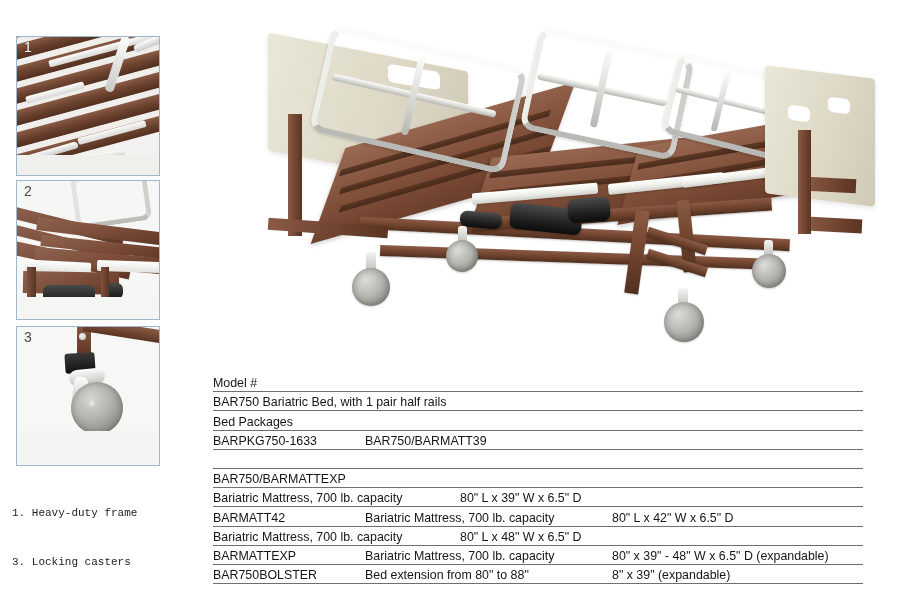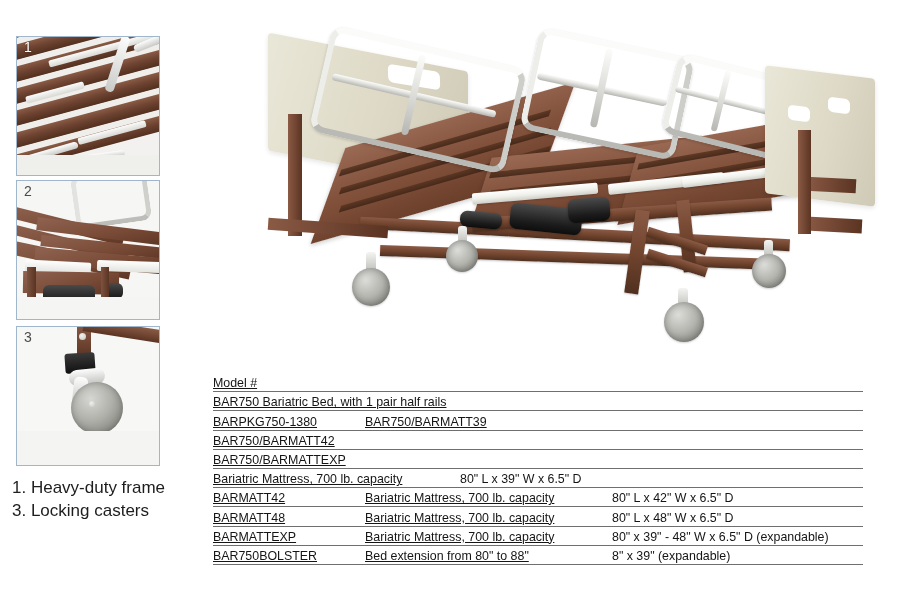--- a/index.html
+++ b/index.html
@@ -147,25 +147,26 @@
   }
 
   
   #captions {
     position: absolute;
     left: 12px;
     top: 476px;
     width: 190px;
   }
   .caption-line {
-    font-size: 17px;
+    font-size: 11px;
     line-height: 23px;
     color: #1d1d1d;
     white-space: nowrap;
-    font-family: Liberation Sans, sans-serif;
+    font-family: Liberation Mono, monospace;
+    margin-top: 26px;
   }
 
   
   #hero {
     position: absolute;
     left: 210px;
     top: 0px;
     width: 690px;
     height: 370px;
     background: #ffffff;
@@ -252,22 +253,22 @@
   .spec-row {
     display: flex;
     align-items: flex-end;
     height: 18.2px;
     border-bottom: 1px solid #6f6f6f;
     font-size: 12.4px;
     line-height: 15px;
     color: #151515;
     white-space: nowrap;
   }
-  .c1 { width: 152px; flex: none; overflow: visible; text-decoration: underline; }
-  .c2 { width: 247px; flex: none; overflow: visible; text-decoration: underline; }
+  .c1 { width: 152px; flex: none; overflow: visible; }
+  .c2 { width: 247px; flex: none; overflow: visible; }
   .c3 { flex: 1; overflow: visible; }
 </style>
 </head>
 <body>
 
 <div id="thumb-column">
 
   <div class="thumb" id="thumb-1">
     <div class="thumb-art">
       <div class="t1-bg"></div>
@@ -415,43 +416,46 @@
     <span class="c1">Model #</span>
     <span class="c2"></span>
     <span class="c3"></span>
   </div>
   <div class="spec-row">
     <span class="c1">BAR750 Bariatric Bed, with 1 pair half rails</span>
     <span class="c2"></span>
     <span class="c3"></span>
   </div>
   <div class="spec-row">
-    <span class="c1">BARPKG750-1380</span>
+    <span class="c1">Bed Packages</span>
+    <span class="c2"></span>
+    <span class="c3"></span>
+  </div>
+  <div class="spec-row">
+    <span class="c1">BARPKG750-1633</span>
     <span class="c2">BAR750/BARMATT39</span>
     <span class="c3"></span>
   </div>
   <div class="spec-row">
-    <span class="c2">BAR750/BARMATT42</span>
     <span class="c3"></span>
   </div>
   <div class="spec-row">
     <span class="c2">BAR750/BARMATTEXP</span>
     <span class="c3"></span>
   </div>
   <div class="spec-row">
     <span class="c2">Bariatric Mattress, 700 lb. capacity</span>
     <span class="c3">80" L x 39" W x 6.5" D</span>
   </div>
   <div class="spec-row">
     <span class="c1">BARMATT42</span>
     <span class="c2">Bariatric Mattress, 700 lb. capacity</span>
     <span class="c3">80" L x 42" W x 6.5" D</span>
   </div>
   <div class="spec-row">
-    <span class="c1">BARMATT48</span>
     <span class="c2">Bariatric Mattress, 700 lb. capacity</span>
     <span class="c3">80" L x 48" W x 6.5" D</span>
   </div>
   <div class="spec-row">
     <span class="c1">BARMATTEXP</span>
     <span class="c2">Bariatric Mattress, 700 lb. capacity</span>
     <span class="c3">80" x 39" - 48" W x 6.5" D (expandable)</span>
   </div>
   <div class="spec-row">
     <span class="c1">BAR750BOLSTER</span>

